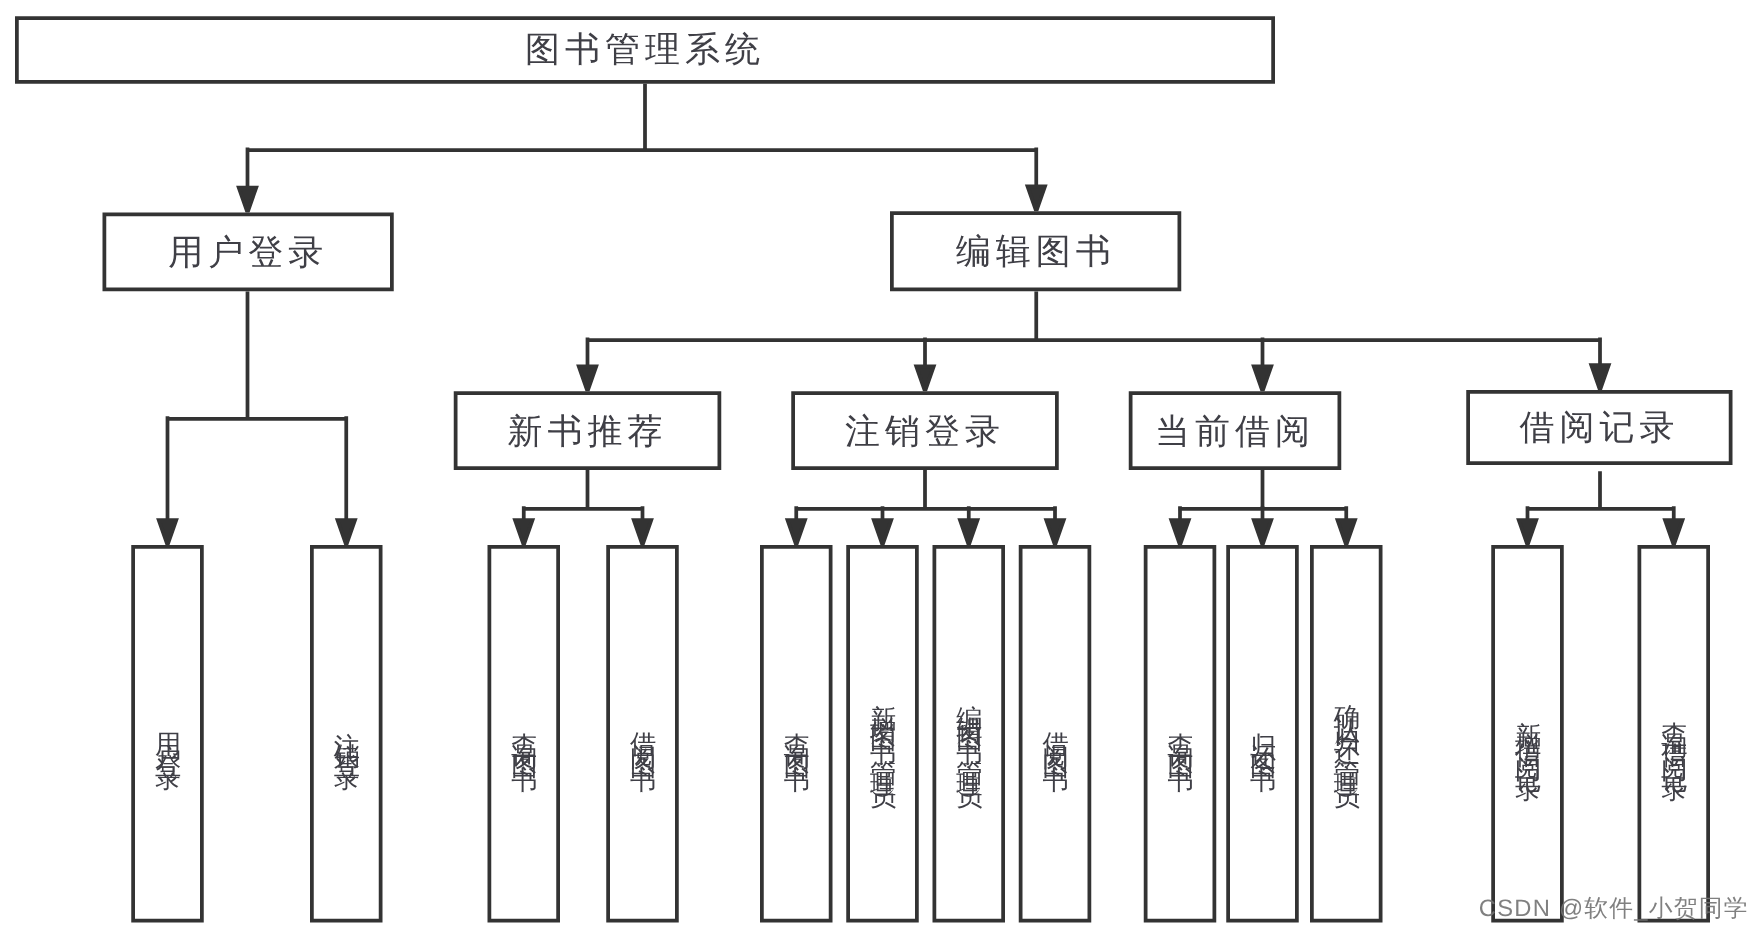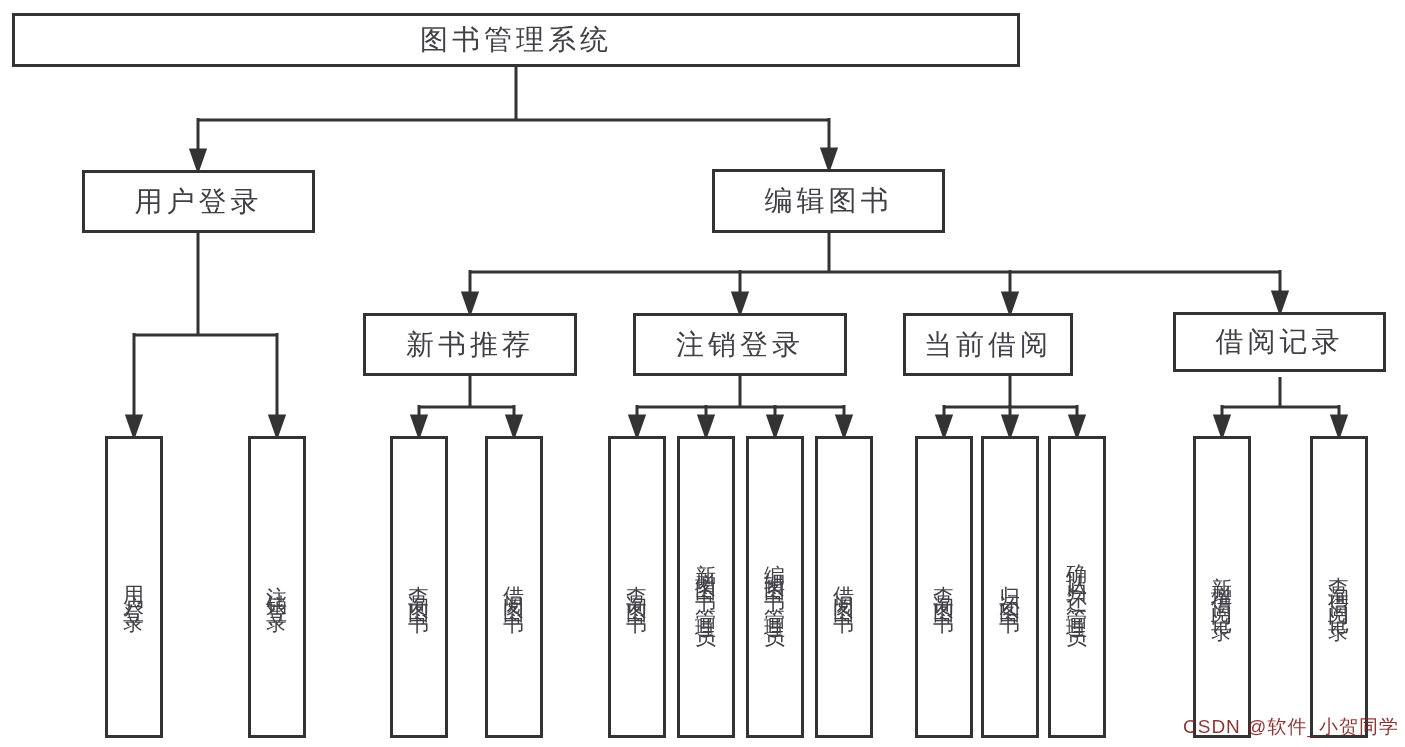--- a/index.html
+++ b/index.html
@@ -38,21 +38,21 @@
     font-size: 21px;
     letter-spacing: 9px;
     line-height: 1.1;
   }
   .watermark {
     position: absolute;
     left: 1183px;
     top: 714px;
     z-index: 5;
     font-size: 19px;
-    color: #7f1d1d;
+    color: #737373;
     letter-spacing: 1px;
     white-space: nowrap;
     opacity: 0.9;
   }
 </style>
 </head>
 <body>
 
 <div class="stage">
 

